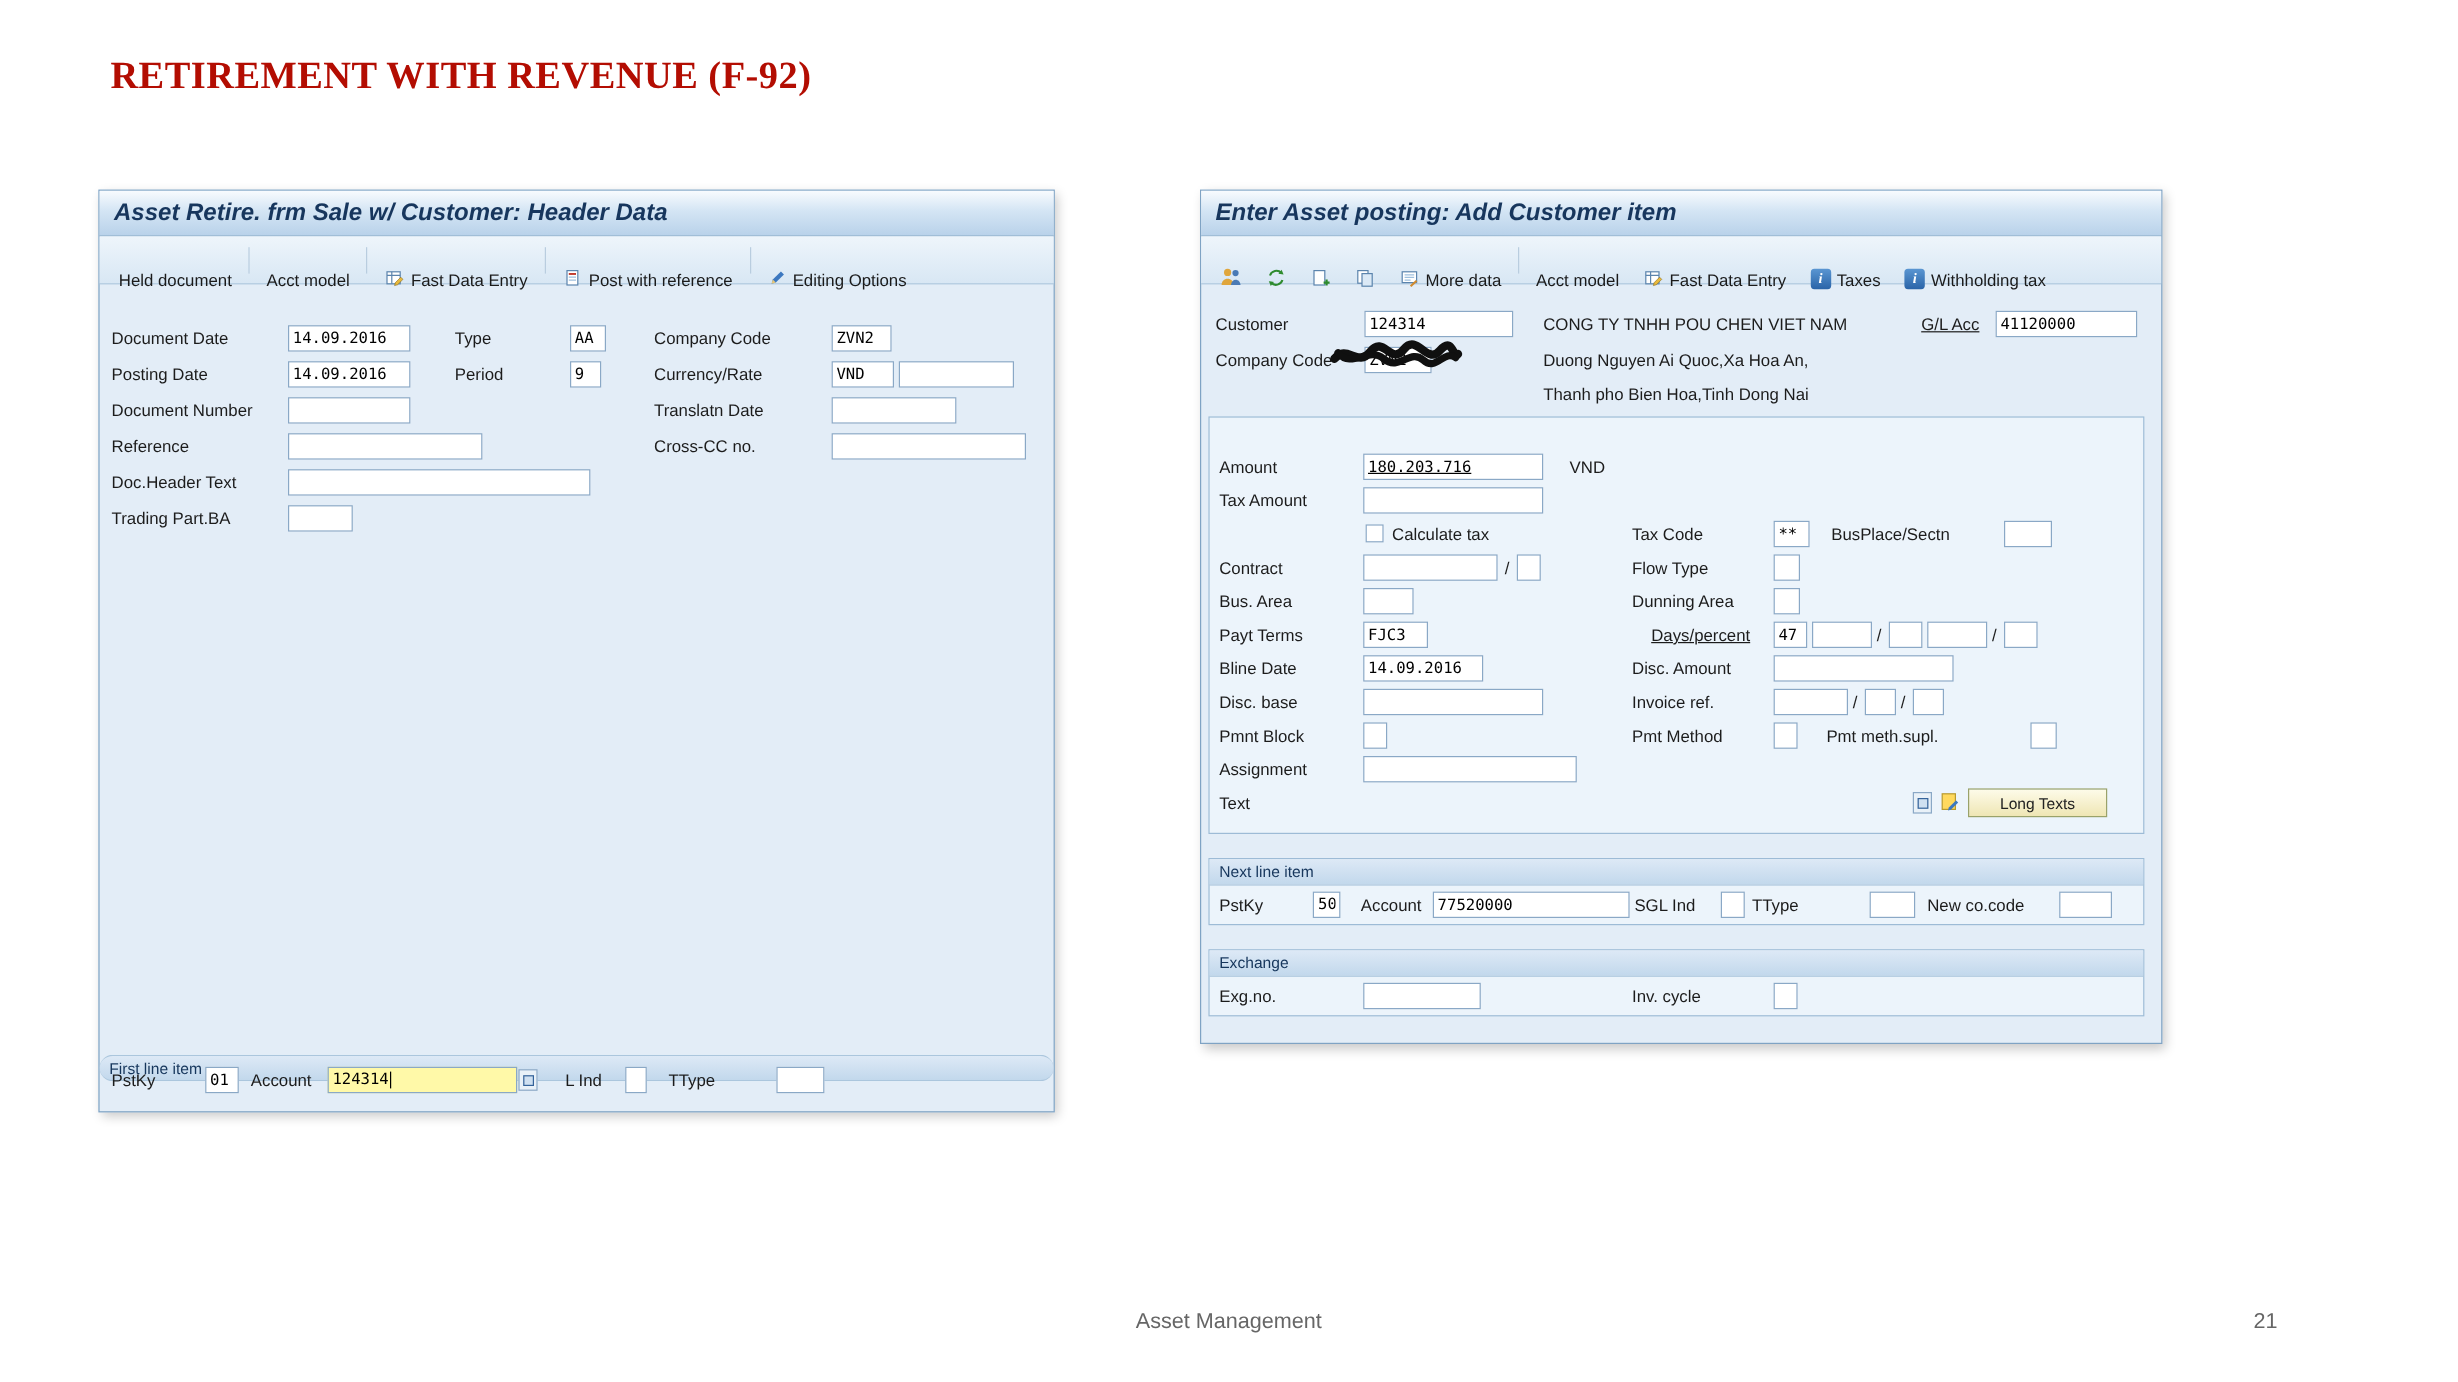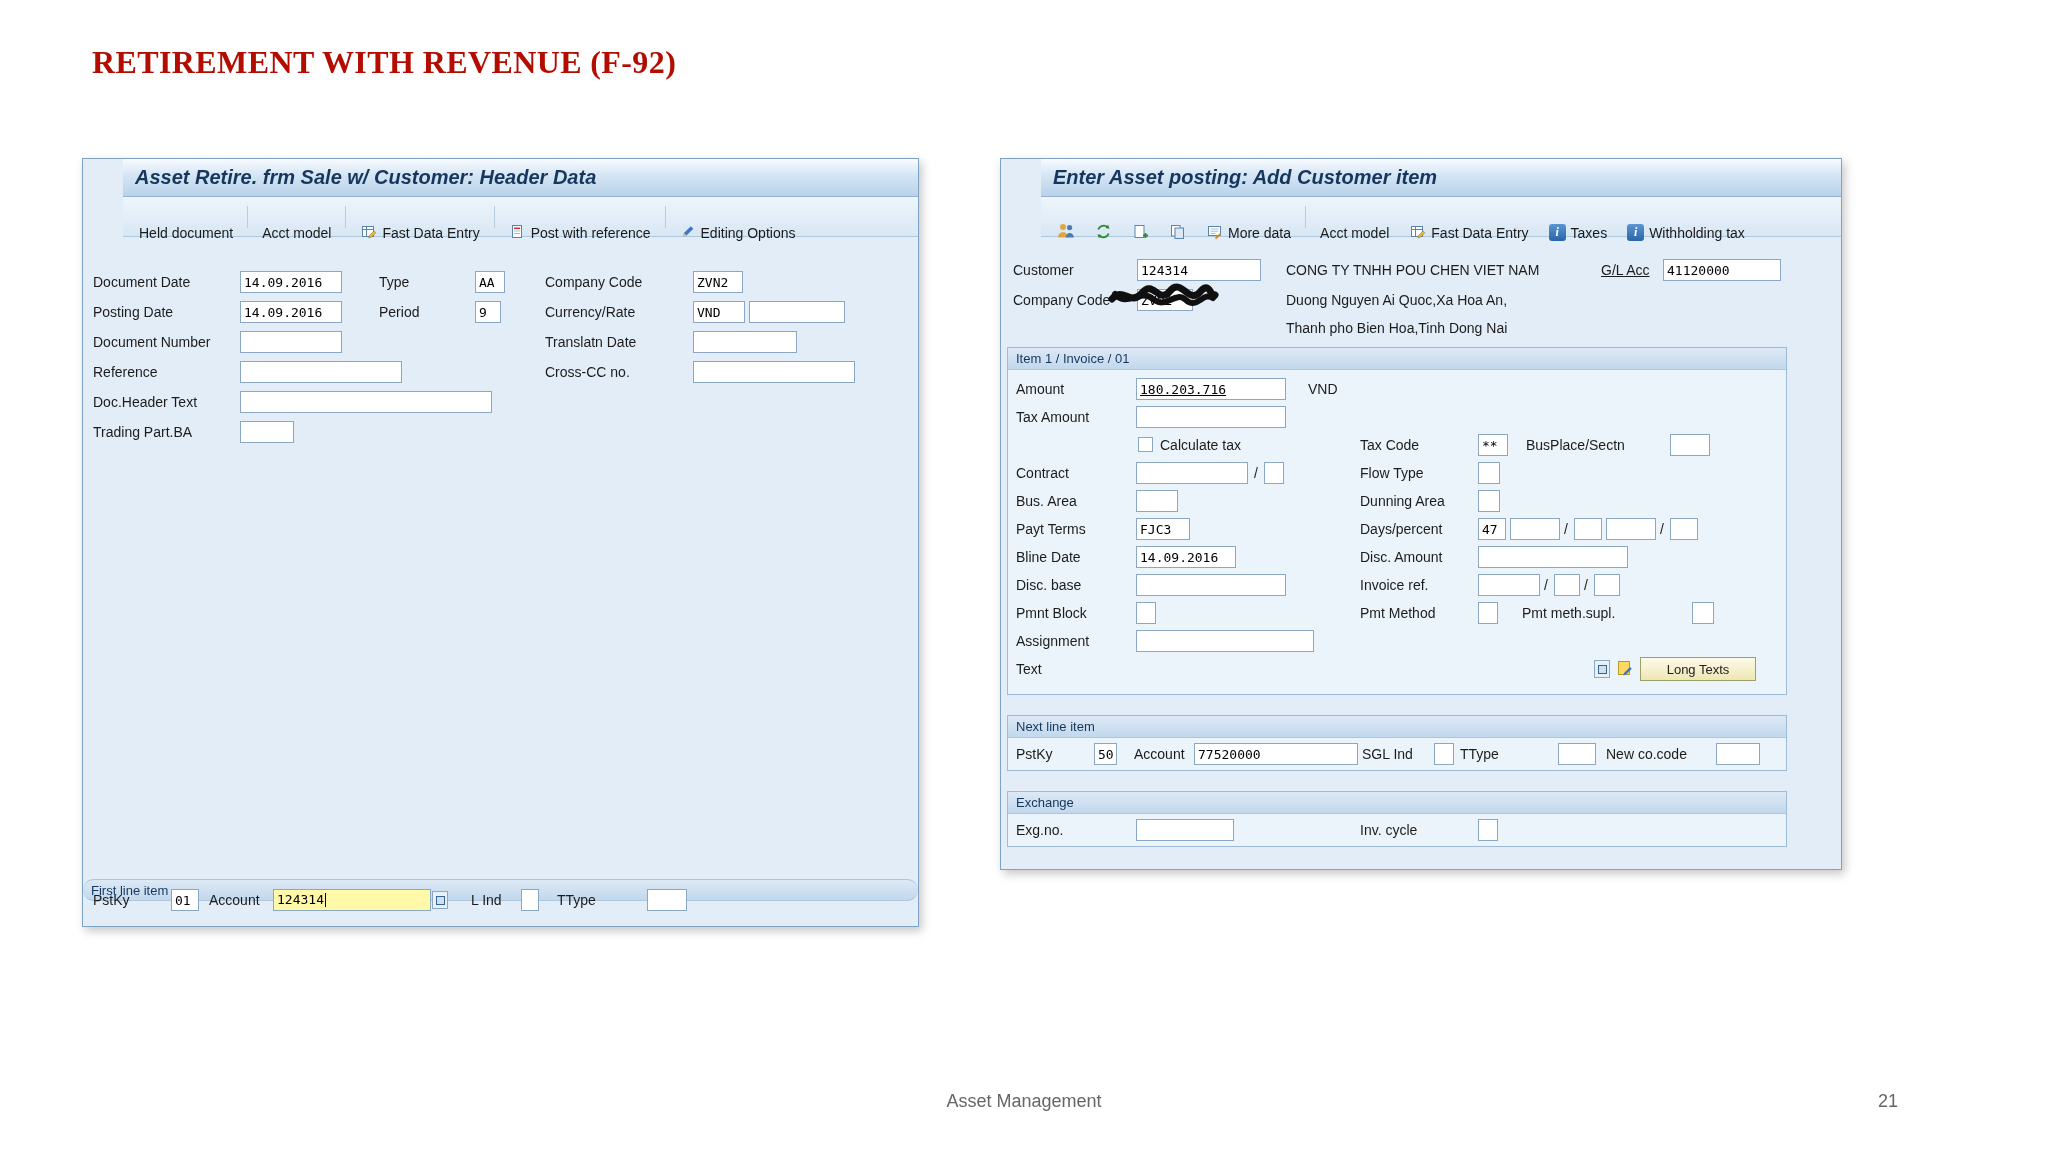--- a/index.html
+++ b/index.html
@@ -8,21 +8,21 @@
 
   .slide-title { position:absolute; left:92px; top:44px; margin:0;
                  font-family:"Liberation Serif", serif; font-weight:bold;
                  font-size:32px; color:#b30d02; letter-spacing:.4px; }
 
   .footer-text { position:absolute; left:0; width:100%; bottom:40px; text-align:center;
                  color:#666; font-size:18px; }
   .page-num { position:absolute; right:150px; bottom:40px; color:#666; font-size:18px; }
 
   .window { position:absolute; background:#e3edf7; border:1px solid #7fa3c4;
-            box-shadow:3px 4px 9px rgba(0,0,0,.22);padding-left:40px; }
+            box-shadow:3px 4px 9px rgba(0,0,0,.22); }
 
   .titlebar { height:38px; box-sizing:border-box;
               background:linear-gradient(180deg,#f8fbfe 0%,#d4e5f4 45%,#b9d2ea 100%);
               border-bottom:1px solid #93b3d0; display:flex; align-items:center;
               padding:0 12px; color:#17365d; font-size:20px; font-weight:bold; font-style:italic;
               white-space:nowrap; }
 
   .toolbar { height:40px; box-sizing:border-box;
              background:linear-gradient(#eef5fb,#d8e7f4); border-bottom:1px solid #aec8de;
              display:flex; align-items:center; padding:0 10px; gap:8px;
@@ -253,23 +253,20 @@
     <div class="lbl" style="left:12px; top:130px;">Company Code</div>
     <input class="inp" style="left: 136px; top: 130px; width: 56px;" value="ZVN2">
     <svg class="scribble" style="left:106px; top:124px;" width="112" height="28" viewBox="0 0 112 28">
       <path d="M5 16 C 16 3, 24 24, 35 10 S 52 22, 63 8 S 82 22, 93 9 S 104 18, 108 12" stroke="#101010" stroke-width="7" fill="none" stroke-linecap="round"></path>
       <path d="M8 11 C 20 25, 33 5, 46 16 S 68 7, 79 17 S 96 8, 106 15" stroke="#101010" stroke-width="6" fill="none" stroke-linecap="round"></path>
     </svg>
     <div class="lbl" style="left:285px; top:130px;">Duong Nguyen Ai Quoc,Xa Hoa An,</div>
     <div class="lbl" style="left:285px; top:158px;">Thanh pho Bien Hoa,Tinh Dong Nai</div>
 
     <div class="section" style="left:6px; top:188px; width:780px; height:348px;">
-      <div class="sechdr">
-        <span>Item 1 / Invoice / 01</span>
-      </div>
 
       <div class="lbl" style="left:8px; top:30px;">Amount</div>
       <input class="inp" style="left: 128px; top: 30px; width: 150px; text-decoration: underline;" value="180.203.716">
       <div class="lbl" style="left:300px; top:30px;">VND</div>
 
       <div class="lbl" style="left:8px; top:58px;">Tax Amount</div>
       <input class="inp" style="left: 128px; top: 58px; width: 150px;" value="">
 
       <span class="cb" style="left:130px; top:89px;"></span>
       <div class="lbl" style="left:152px; top:86px;">Calculate tax</div>
@@ -285,21 +282,21 @@
       <div class="lbl" style="left:352px; top:114px;">Flow Type</div>
       <input class="inp" style="left: 470px; top: 114px; width: 22px;" value="">
 
       <div class="lbl" style="left:8px; top:142px;">Bus. Area</div>
       <input class="inp" style="left: 128px; top: 142px; width: 42px;" value="">
       <div class="lbl" style="left:352px; top:142px;">Dunning Area</div>
       <input class="inp" style="left: 470px; top: 142px; width: 22px;" value="">
 
       <div class="lbl" style="left:8px; top:170px;">Payt Terms</div>
       <input class="inp" style="left: 128px; top: 170px; width: 54px;" value="FJC3">
-      <div class="lbl" style="left:352px; top:170px;">Days/percent</div>
+      <div class="lbl" style="left:368px; top:170px;text-decoration:underline;">Days/percent</div>
       <input class="inp" style="left: 470px; top: 170px; width: 28px;" value="47">
       <input class="inp" style="left: 502px; top: 170px; width: 50px;" value="">
       <div class="sl" style="left:556px; top:170px;">/</div>
       <input class="inp" style="left: 566px; top: 170px; width: 28px;" value="">
       <input class="inp" style="left: 598px; top: 170px; width: 50px;" value="">
       <div class="sl" style="left:652px; top:170px;">/</div>
       <input class="inp" style="left: 662px; top: 170px; width: 28px;" value="">
 
       <div class="lbl" style="left:8px; top:198px;">Bline Date</div>
       <input class="inp" style="left: 128px; top: 198px; width: 100px;" value="14.09.2016">

